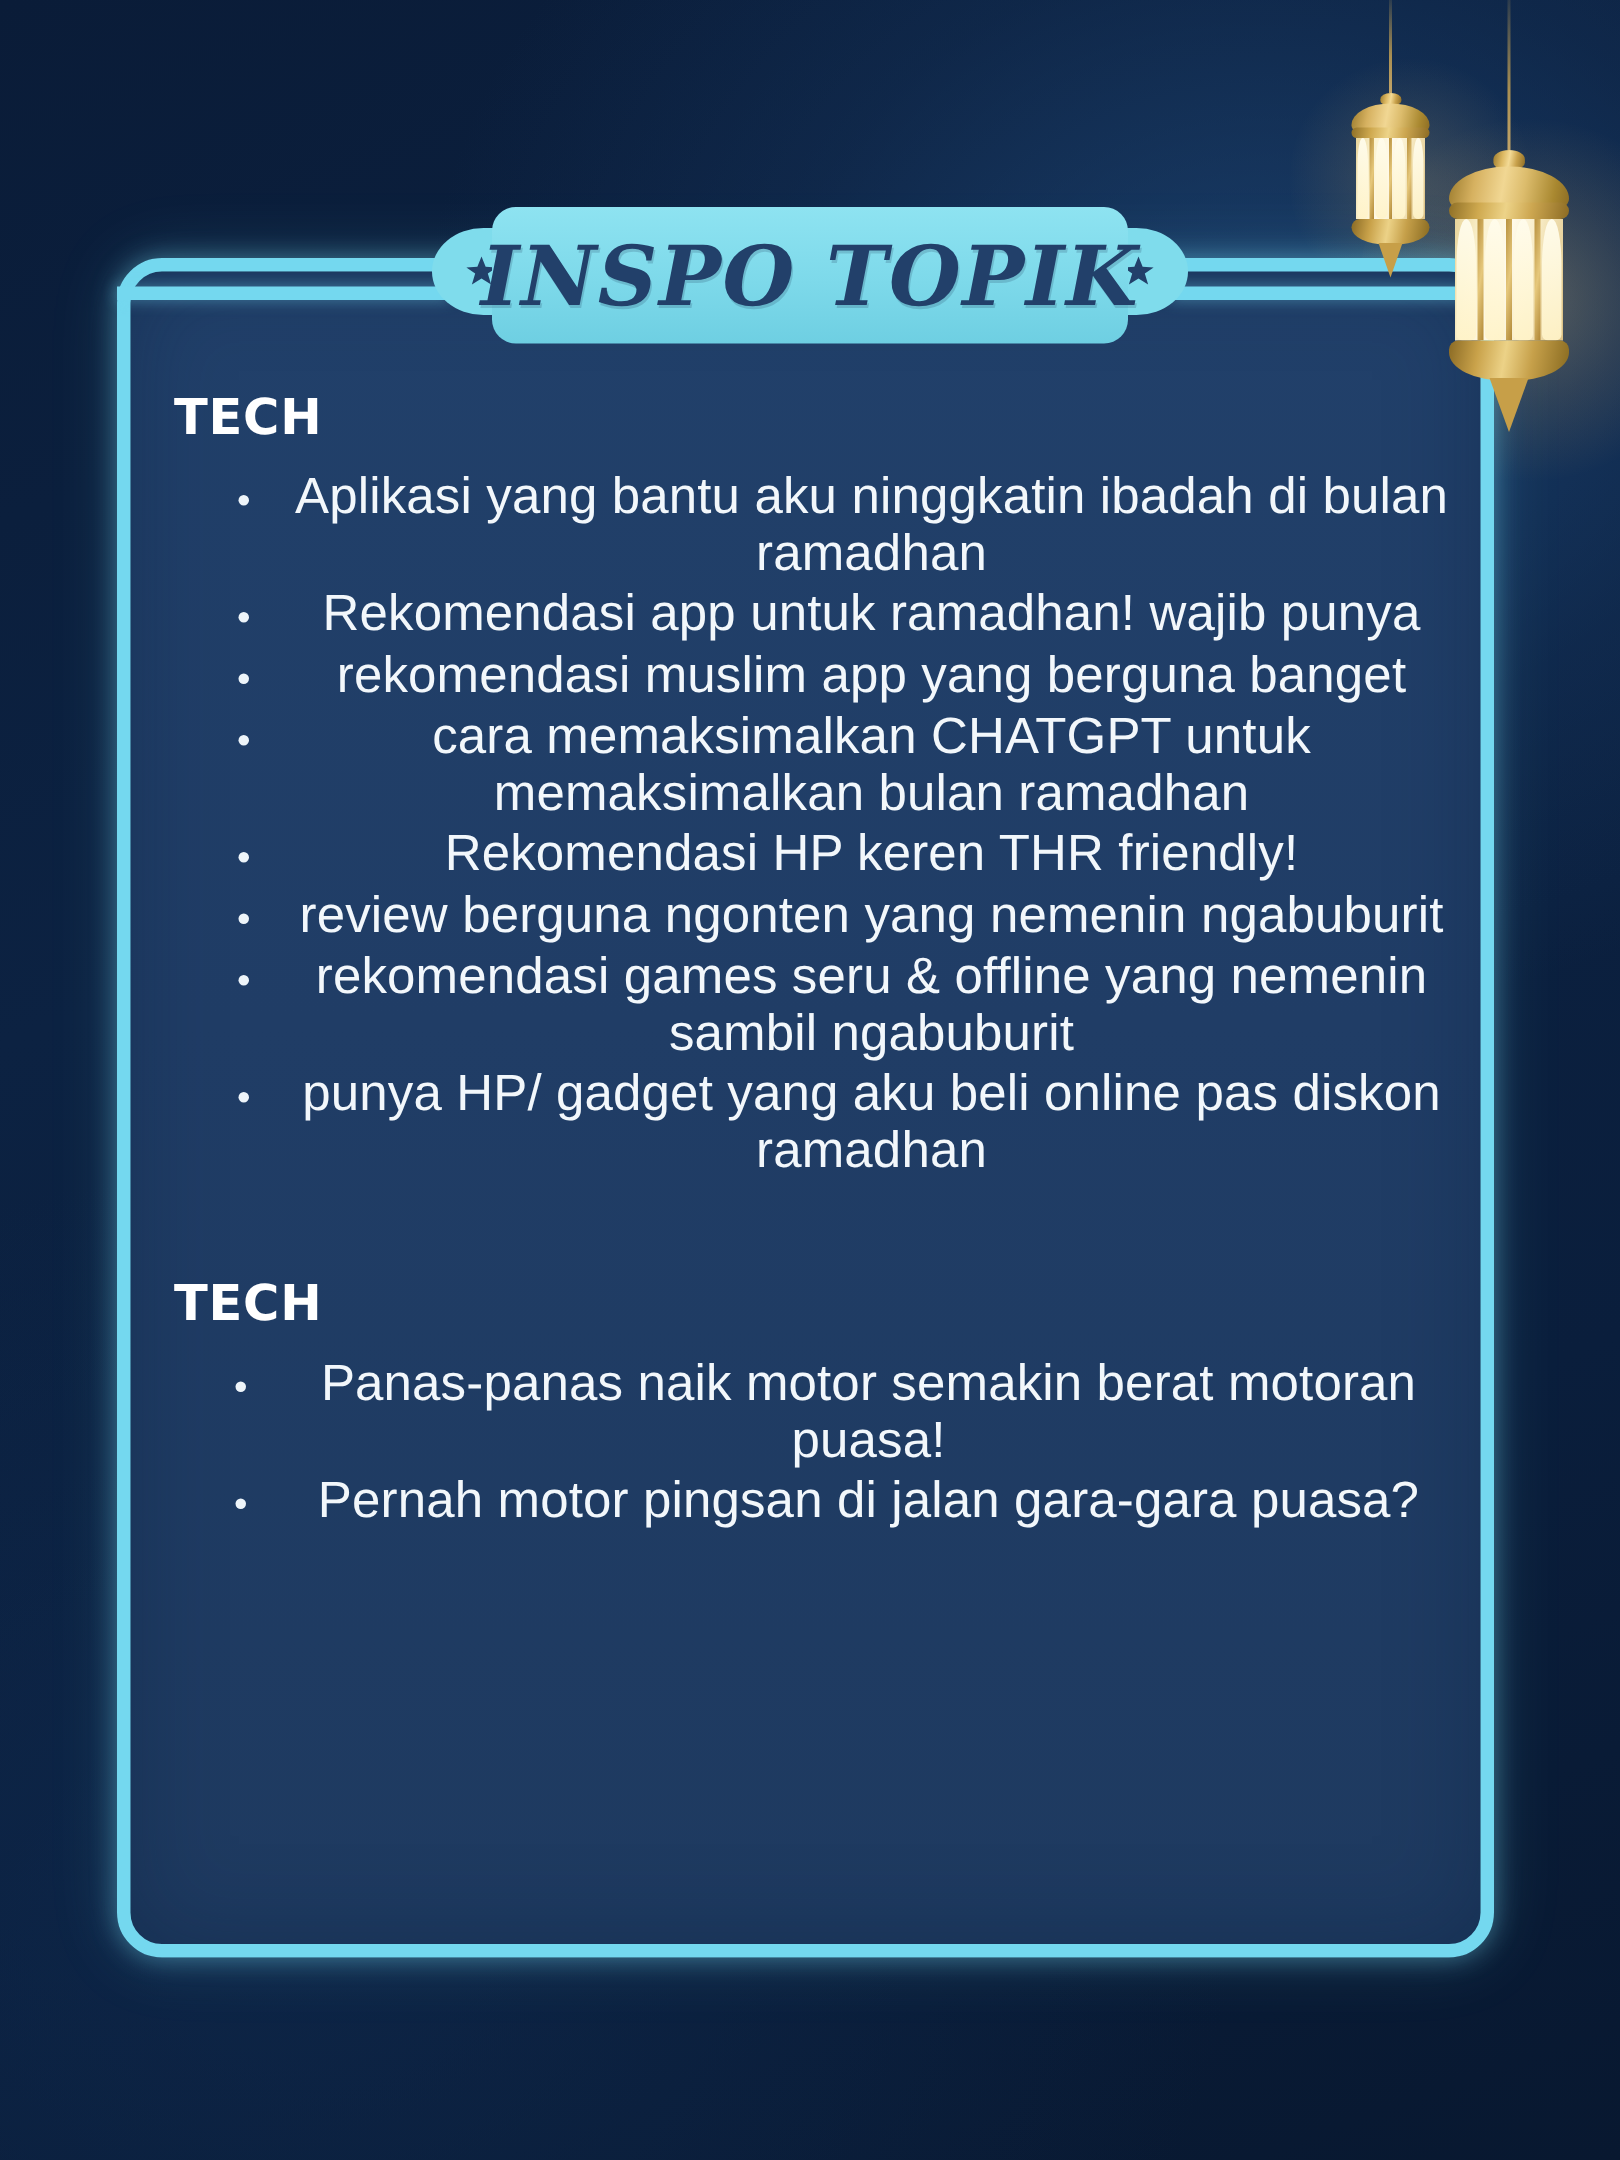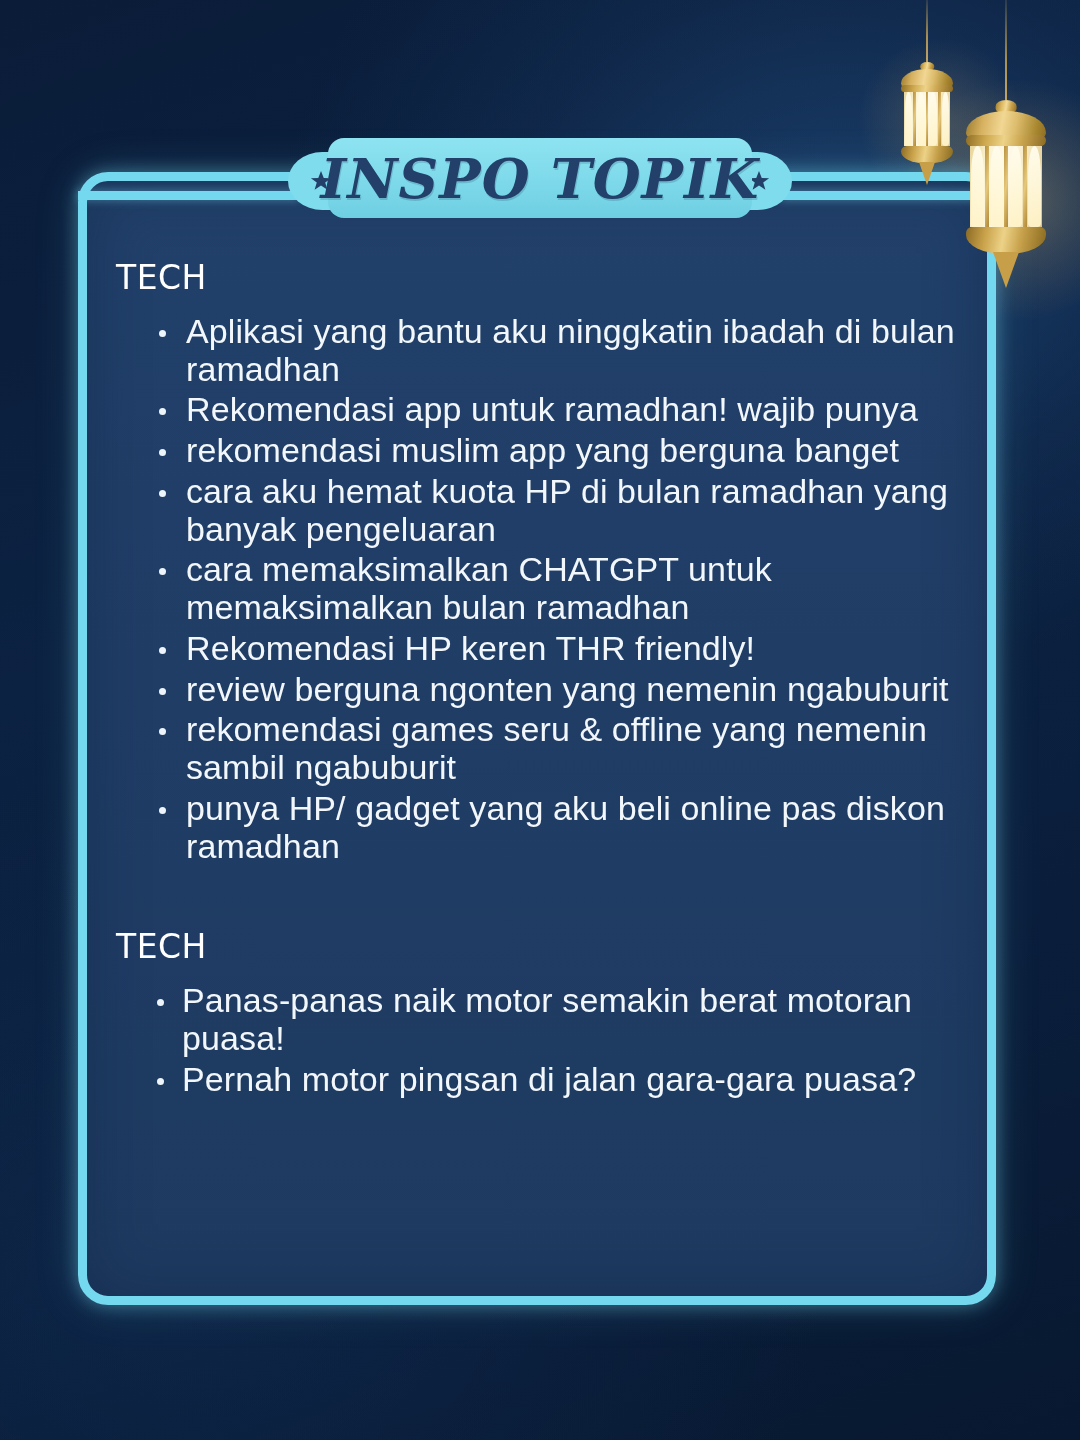--- a/index.html
+++ b/index.html
@@ -76,21 +76,21 @@
   .banner-lobe.right {
     right: 0;
     border-radius: 14% 52% 52% 14% / 50% 50% 50% 50%;
   }
   .lobe-star { position: relative; width: 22px; height: 22px; }
   .banner-body {
     position: absolute;
     left: 40px;
     top: 6px;
     width: 424px;
-    height: 80px;
+    height: 91px;
     background: linear-gradient(180deg, #8ee3f1 0%, #7dd9ea 55%, #6ecfe2 100%);
     border-radius: 16px;
     display: flex;
     align-items: center;
     justify-content: center;
   }
   .banner-title {
     font-family: "DejaVu Serif", "Liberation Serif", serif;
     font-style: italic;
     font-weight: 700;
@@ -114,30 +114,31 @@
   
   .content {
     position: absolute;
     left: 112px;
     top: 258px;
     width: 880px;
   }
   .section + .section { margin-top: 62px; }
   .section-heading {
     font-family: "DejaVu Sans", sans-serif;
-    font-weight: 400;
+    font-weight: 700;
     font-size: 33px;
     letter-spacing: 0.5px;
     color: #ffffff;
     margin: 0 0 4px 4px;
   }
   ul.bullets {
     list-style: none;
     margin: 16px;
     padding: 0;
+    text-align: center;
   }
   ul.bullets li {
     position: relative;
     color: #f2f7fb;
     font-size: 34px;
     line-height: 1.11;
     font-weight: 300;
     letter-spacing: 0.1px;
     padding-left: 58px;
     margin-bottom: 3px;
@@ -270,21 +271,20 @@
     </div>
 
   <div class="content">
 
     <div class="section tech">
       <h2 class="section-heading">TECH</h2>
       <ul class="bullets">
         <li>Aplikasi yang bantu aku ninggkatin ibadah di bulan ramadhan</li>
         <li>Rekomendasi app untuk ramadhan! wajib punya</li>
         <li>rekomendasi muslim app yang berguna banget</li>
-        <li>cara aku hemat kuota HP di bulan ramadhan yang banyak pengeluaran</li>
         <li>cara memaksimalkan CHATGPT untuk memaksimalkan bulan ramadhan</li>
         <li>Rekomendasi HP keren THR friendly!</li>
         <li>review berguna ngonten yang nemenin ngabuburit</li>
         <li>rekomendasi games seru &amp; offline yang nemenin sambil ngabuburit</li>
         <li>punya HP/ gadget yang aku beli online pas diskon ramadhan</li>
       </ul>
     </div>
 
     <div class="section cars">
       <h2 class="section-heading">TECH</h2>

